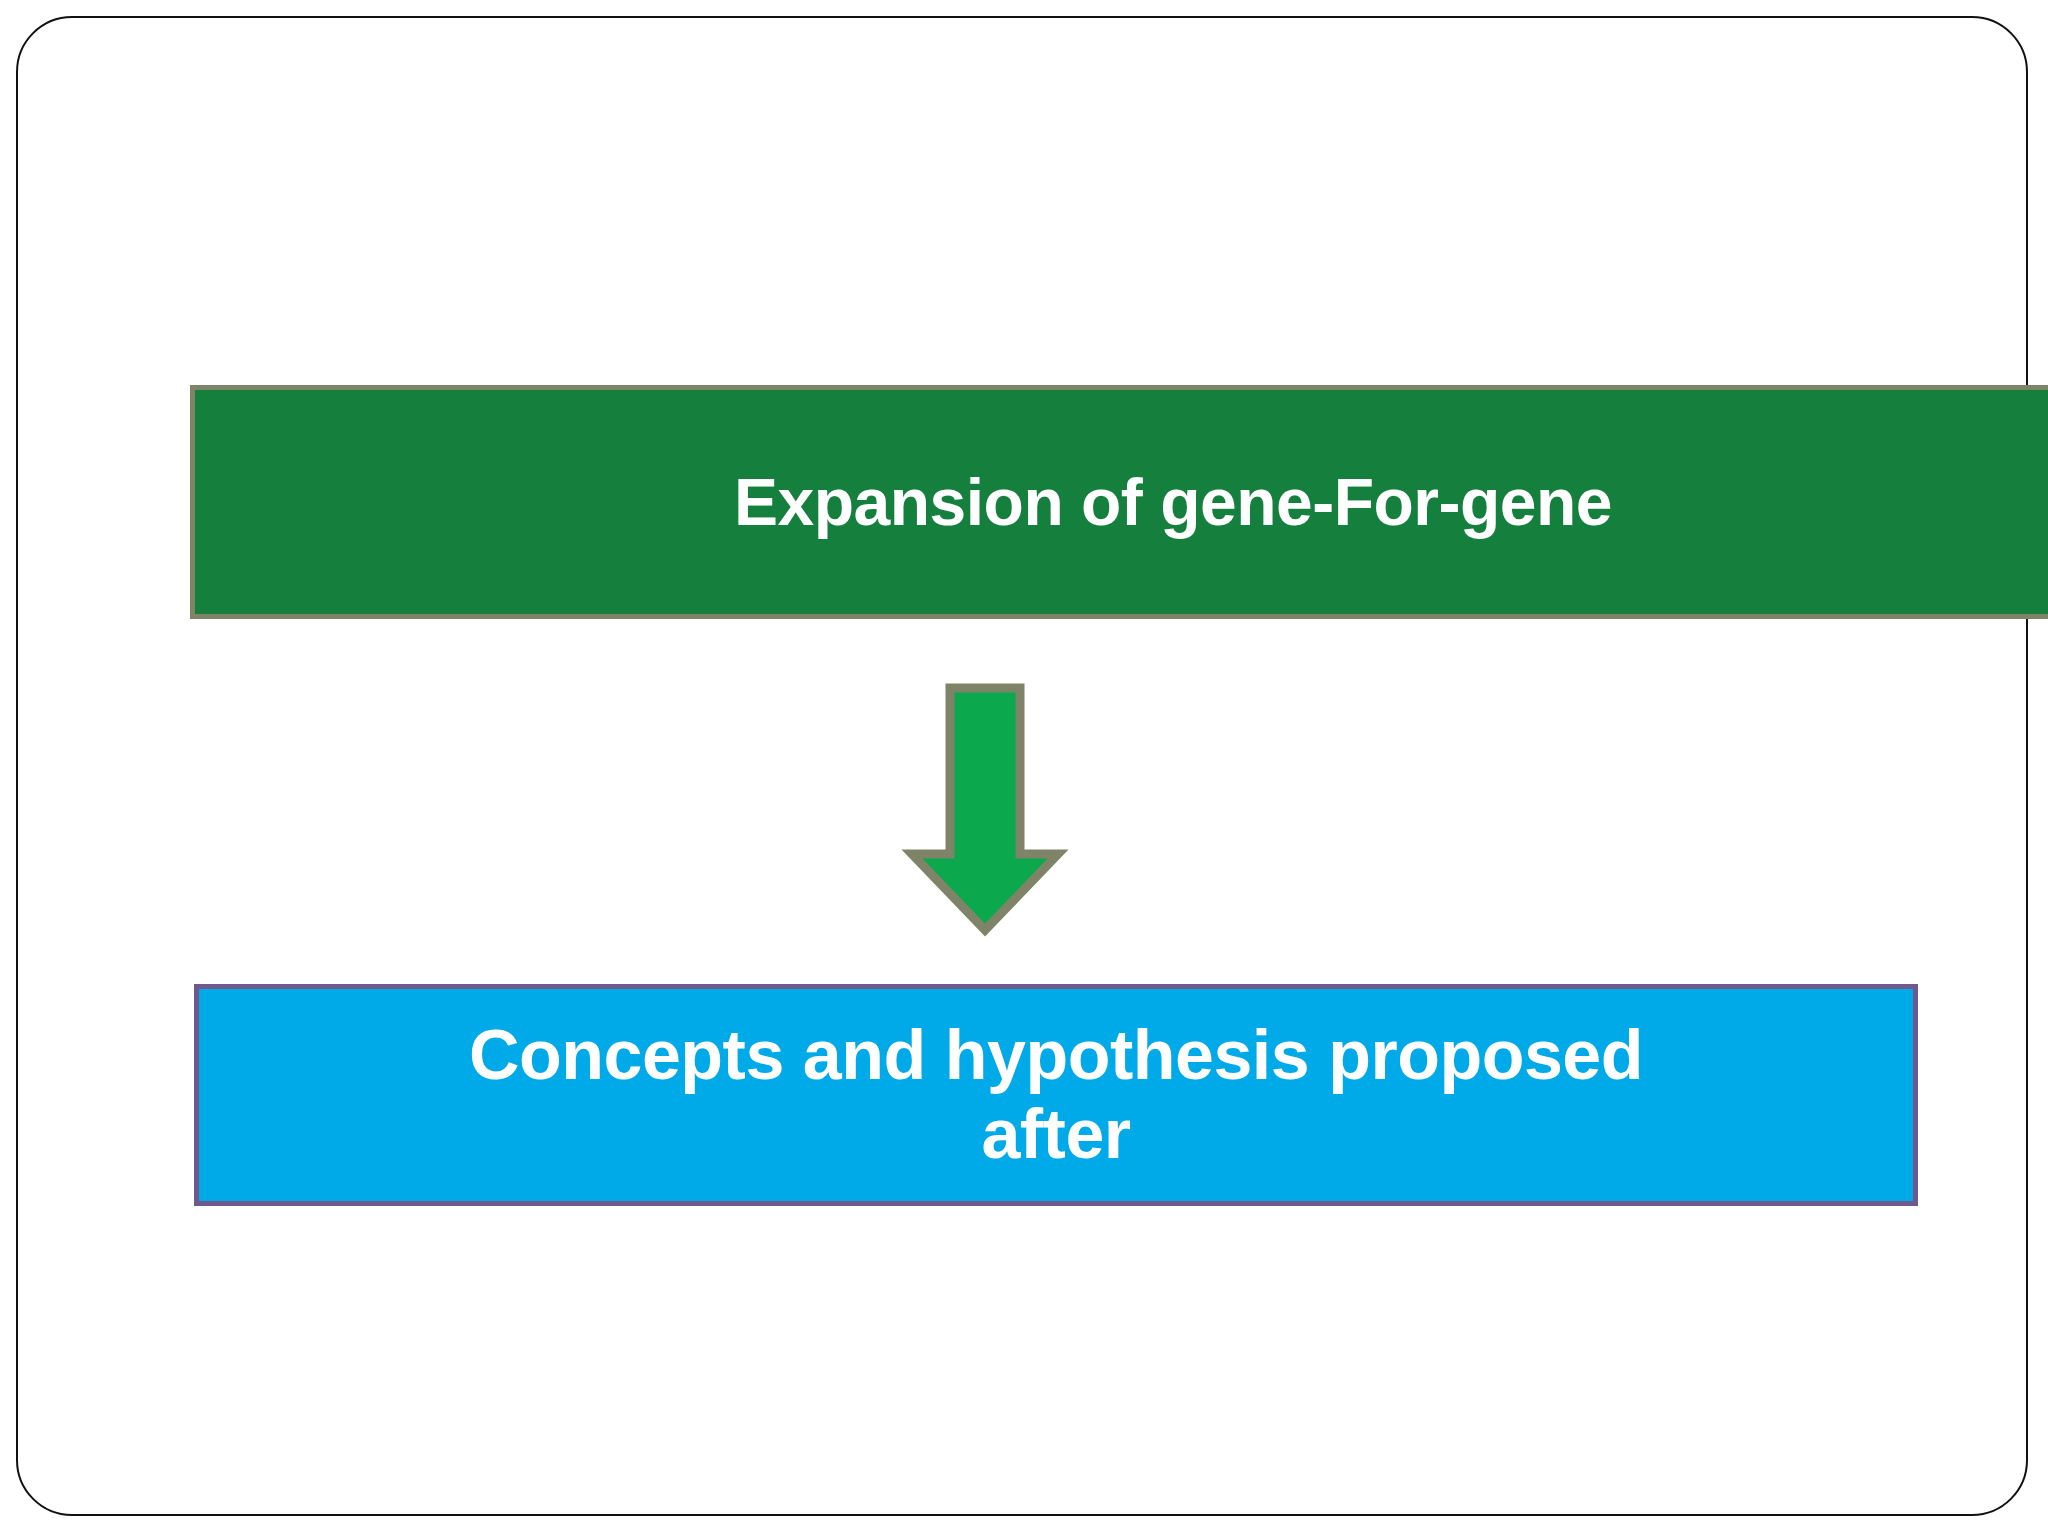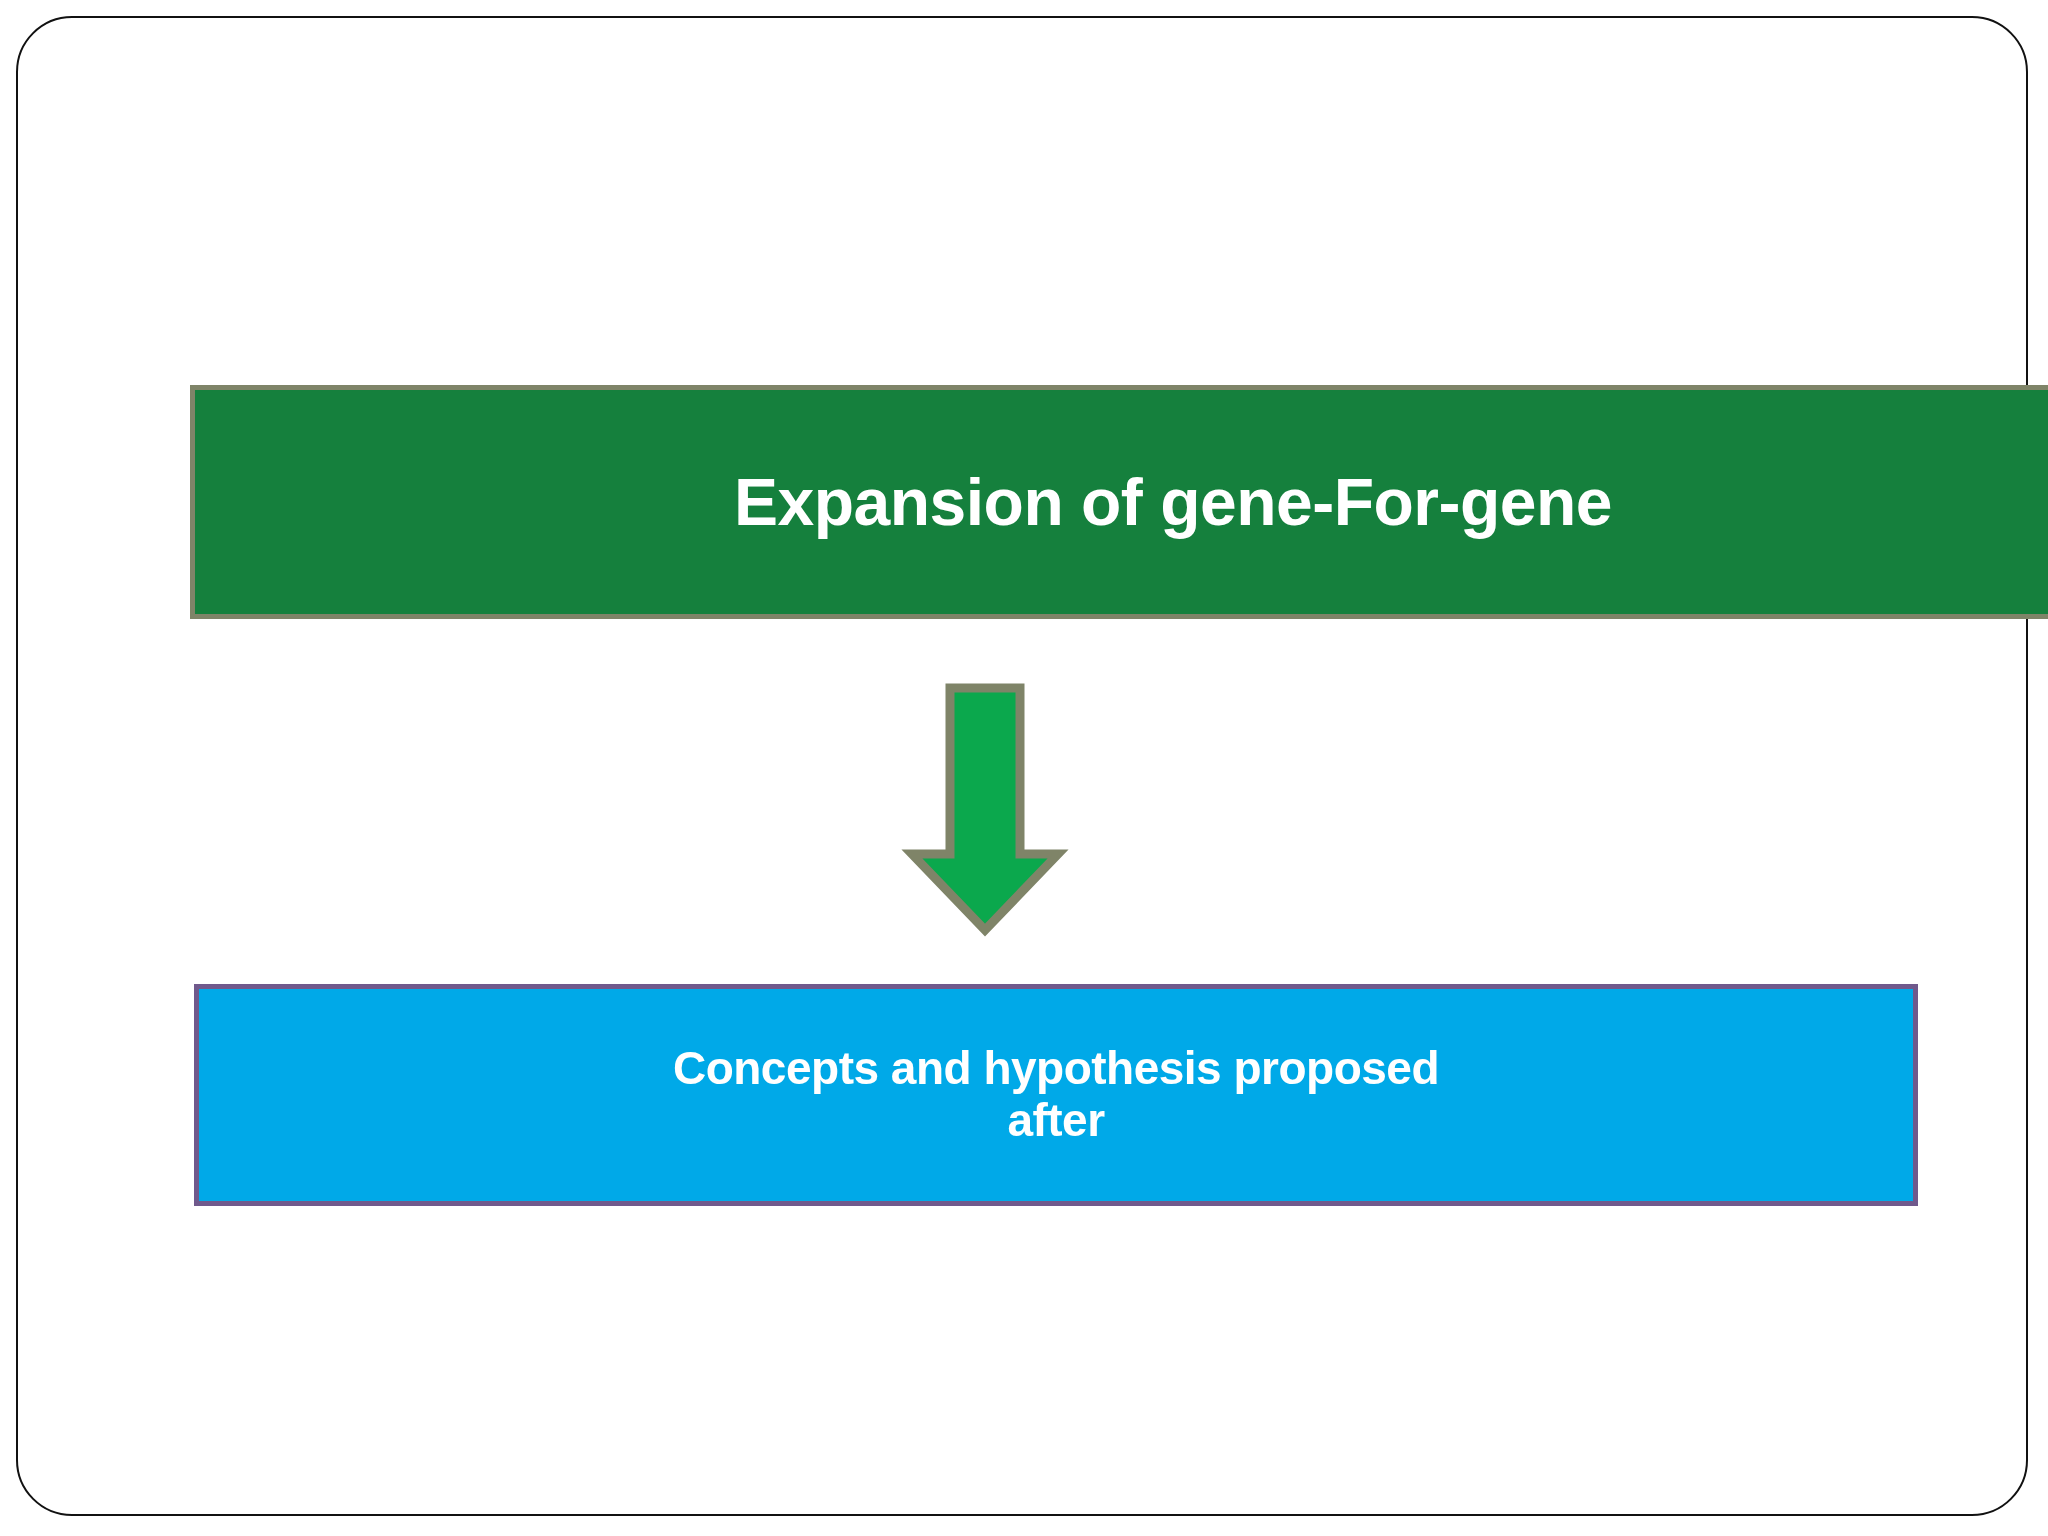--- a/index.html
+++ b/index.html
@@ -63,21 +63,21 @@
   #box-target {
     left: 176px;
     top: 966px;
     width: 1724px;
     height: 222px;
     background: #00A9E8;
     border: 5px solid #70598C;
     padding: 0 60px;
   }
   #box-target .box-label {
-    font-size: 46px;
+    font-size: 70px;
   }
 
   
   #flow-arrow {
     position: absolute;
     left: 880px;
     top: 650px;
     width: 174px;
     height: 278px;
   }

